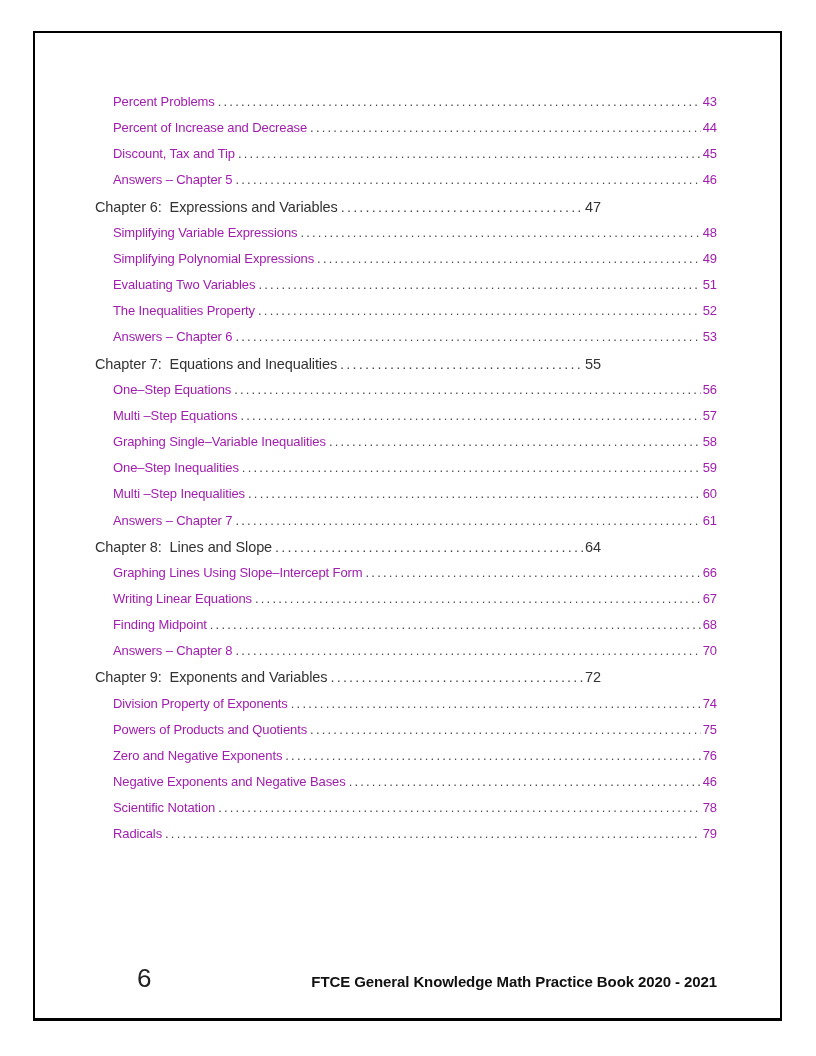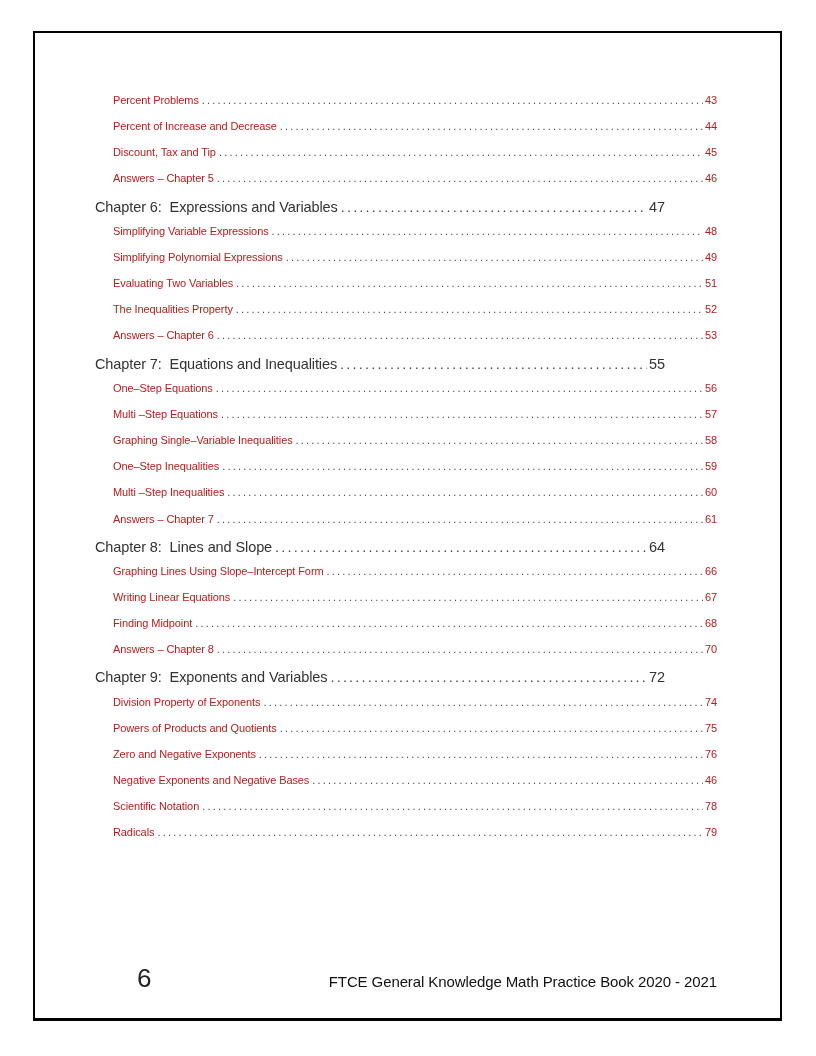--- a/index.html
+++ b/index.html
@@ -28,30 +28,30 @@
   .toc {
     position: absolute;
     left: 60px;
     right: 63px;
     top: 61px;
   }
   .toc-row {
     display: flex;
     align-items: baseline;
     height: 26.16px;
-    color: #b91c1c;
-    font-size: 11px;
+    color: #a21caf;
+    font-size: 13px;
     letter-spacing: -0.1px;
   }
   .toc-row.sub {
     padding-left: 18px;
   }
   .toc-row.chapter {
     font-size: 14.5px;
-    margin-right: 52px;
+    margin-right: 116px;
     color: #333333;
   }
   .label {
     white-space: pre;
     flex: 0 0 auto;
   }
   .leader {
     flex: 1 1 auto;
     min-width: 0;
     overflow: hidden;
@@ -77,21 +77,21 @@
     justify-content: space-between;
     align-items: baseline;
   }
   .footer .folio {
     margin-left: 42px;
     font-size: 26px;
     color: #222222;
   }
   .footer .book-title {
     font-size: 15px;
-    font-weight: normal;
+    font-weight: bold;
     color: #111111;
     letter-spacing: -0.1px;
   }
 </style>
 </head>
 <body>
 
 <div class="page-frame">
   <div class="toc" id="toc">
       <div class="toc-row sub">

